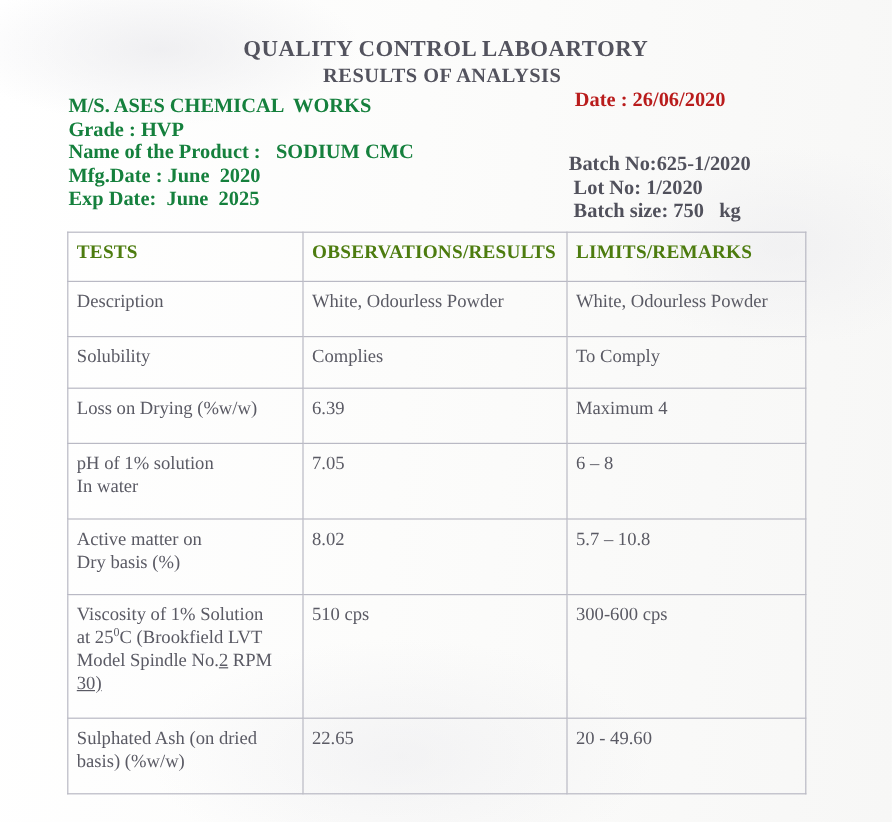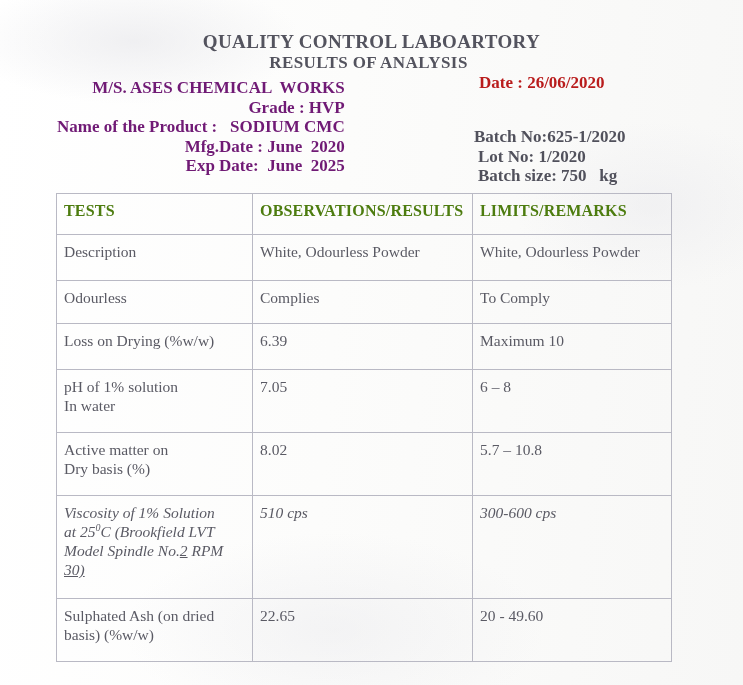--- a/index.html
+++ b/index.html
@@ -58,22 +58,21 @@
   }
 
   
   .meta-left {
     position: absolute;
     top: 78px;
     left: 57px;
     font-weight: bold;
     font-size: 17px;
     line-height: 19.5px;
-    color: #701a75;
-    text-align: right;
+    color: #15803d;
   }
   .meta-left .row { white-space: pre; }
 
   .meta-date {
     position: absolute;
     top: 73px;
     left: 479px;
     font-weight: bold;
     font-size: 17px;
     color: #b91c1c;
@@ -119,21 +118,21 @@
   .col-tests   { width: 196px; }
   .col-obs     { width: 220px; }
   .col-limits  { width: 199px; }
 
   .row-head td, .row-head th { height: 33px; }
   .r-desc  td { height: 38px; }
   .r-sol   td { height: 35px; }
   .r-lod   td { height: 38px; }
   .r-ph    td { height: 55px; }
   .r-am    td { height: 55px; }
-  .r-visc  td { height: 95px; font-style: italic; }
+  .r-visc  td { height: 95px; }
   .r-ash   td { height: 55px; }
 
   .cell-line { display: block; white-space: pre-wrap; }
   .underlined { text-decoration: underline; }
   sup.deg {
     font-size: 10px;
     vertical-align: super;
     line-height: 0;
   }
 
@@ -184,32 +183,32 @@
       <tr class="r-desc">
         <td>
           <span class="cell-line">Description</span>
         </td>
         <td>White, Odourless Powder</td>
         <td>White, Odourless Powder</td>
       </tr>
 
       <tr class="r-sol">
         <td>
-          <span class="cell-line">Odourless</span>
+          <span class="cell-line">Solubility</span>
         </td>
         <td>Complies</td>
         <td>To Comply</td>
       </tr>
 
       <tr class="r-lod">
         <td>
           <span class="cell-line">Loss on Drying (%w/w)</span>
         </td>
         <td>6.39</td>
-        <td class="faded">Maximum 10</td>
+        <td class="faded">Maximum 4</td>
       </tr>
 
       <tr class="r-ph">
         <td>
           <span class="cell-line">pH of 1% solution</span>
           <span class="cell-line">In water</span>
         </td>
         <td>7.05</td>
         <td>6 – 8</td>
       </tr>

